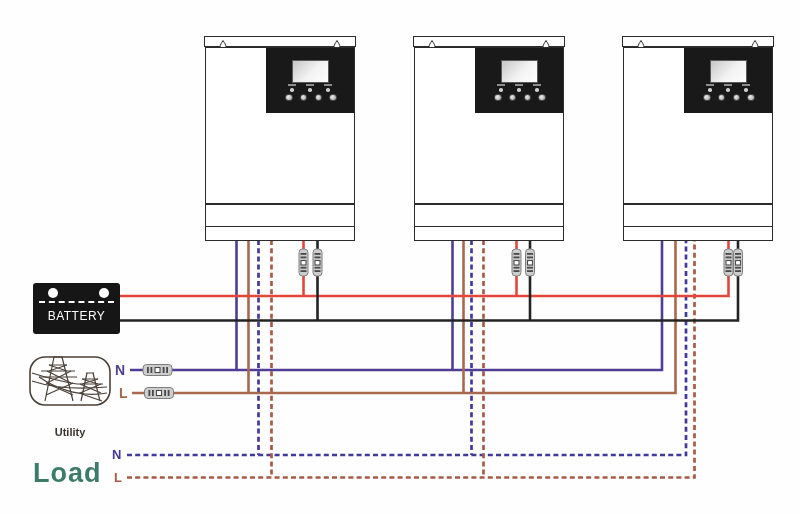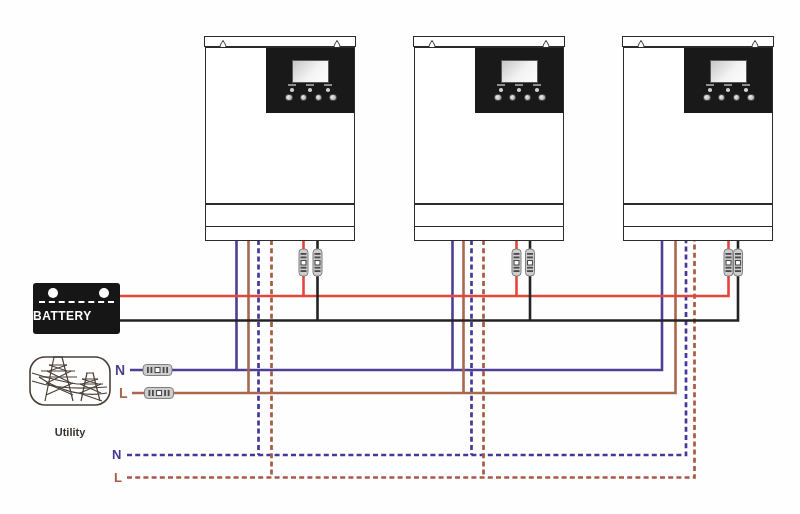--- a/index.html
+++ b/index.html
@@ -49,22 +49,22 @@
   
   .battery {
     position:absolute; left:33px; top:283px; width:87px; height:51px;
     background:#161616; border-radius:3px; color:#fff;
   }
   .terminal { position:absolute; top:5px; width:10px; height:10px;
     border-radius:50%; background:#fff; }
   .terminal.t1 { left:15px; } .terminal.t2 { right:11px; }
   .bat-dashes { position:absolute; top:18px; left:6px; right:6px; height:0;
     border-top:2.5px dashed #fff; }
-  .bat-label { position:absolute; top:26px; left:0; right:0; 
-    font-weight:bold; font-size:12px; letter-spacing:0.5px; }
+  .bat-label { position:absolute; top:26px; left:0; right:0; text-align:center;
+    font-weight:normal; font-size:12px; letter-spacing:0.5px; }
   
   .utility-caption { position:absolute; left:28px; top:426px; width:84px;
     text-align:center; font-weight:bold; font-size:11px; color:#3a332e; }
   .load-caption { position:absolute; left:33px; top:458px;
     font-weight:bold; font-size:27px; letter-spacing:1px; }
   .nl { position:absolute; font-weight:bold; }
   .nl.un { left:115px; top:362px; font-size:14px; }
   .nl.ul { left:119px; top:385px; font-size:14px; }
   .nl.ln { left:112px; top:447px; font-size:13px; }
   .nl.ll { left:114px; top:470px; font-size:13px; }
@@ -314,19 +314,20 @@
 
       <path d="M60 22 L54 50 M66 22 L73 50"></path>
       <path d="M59 22 H67 M55 28 H71 M50 33 H76"></path>
       <path d="M55 28 L71 33 M71 28 L55 33 M53 33 L74 42 M74 33 L53 42 M52 42 L75 50"></path>
 
       <path d="M5 22 Q30 30 50 33 M5 30 Q35 40 80 36 M12 26 Q45 48 80 42"></path>
     </g>
   </svg>
   <div class="utility-caption">Utility</div>
 
+  <div class="load-caption" style="color: rgb(60, 123, 104);">Load</div>
 
   <div class="nl un" style="color: rgb(79, 62, 149);">N</div>
   <div class="nl ul" style="color: rgb(168, 104, 78);">L</div>
   <div class="nl ln" style="color: rgb(68, 57, 154);">N</div>
   <div class="nl ll" style="color: rgb(168, 90, 69);">L</div>
 
 </div>
 
 </body></html>

